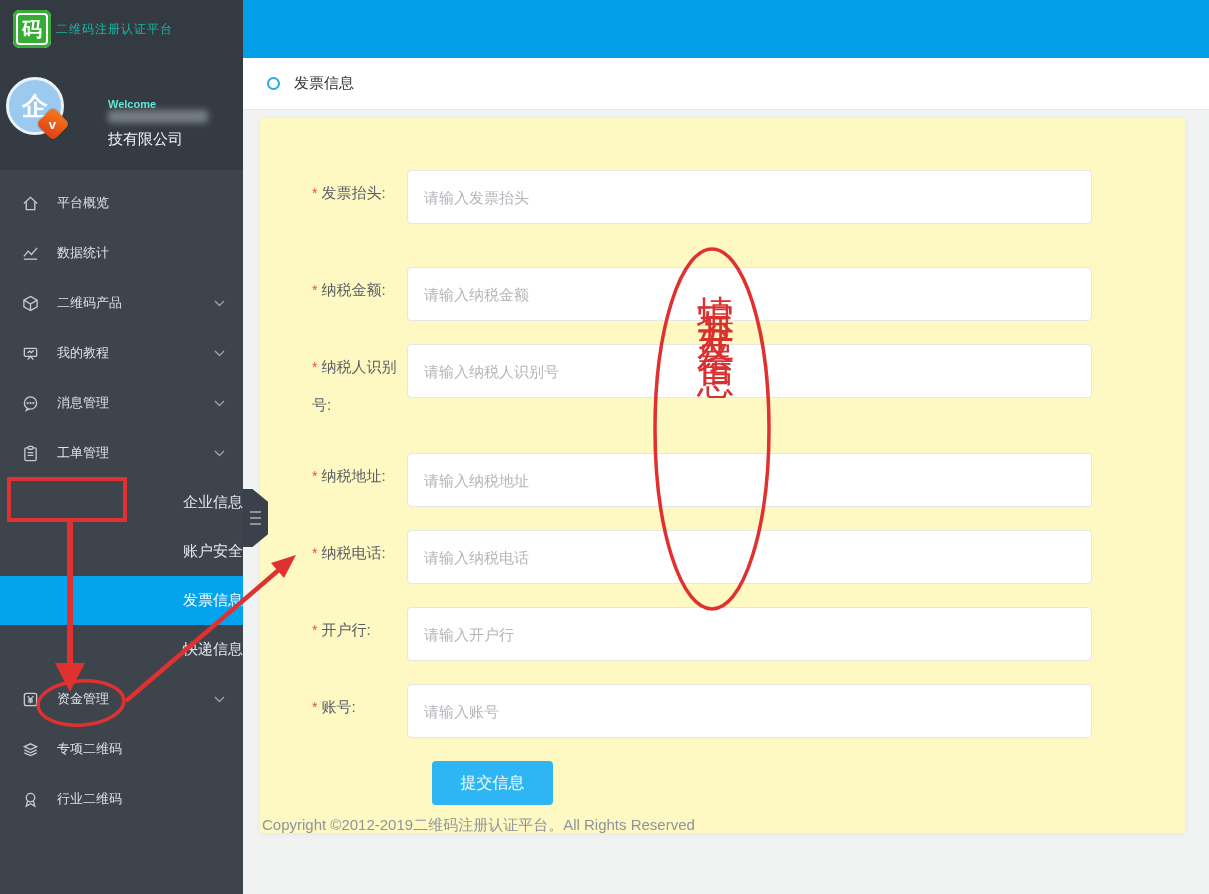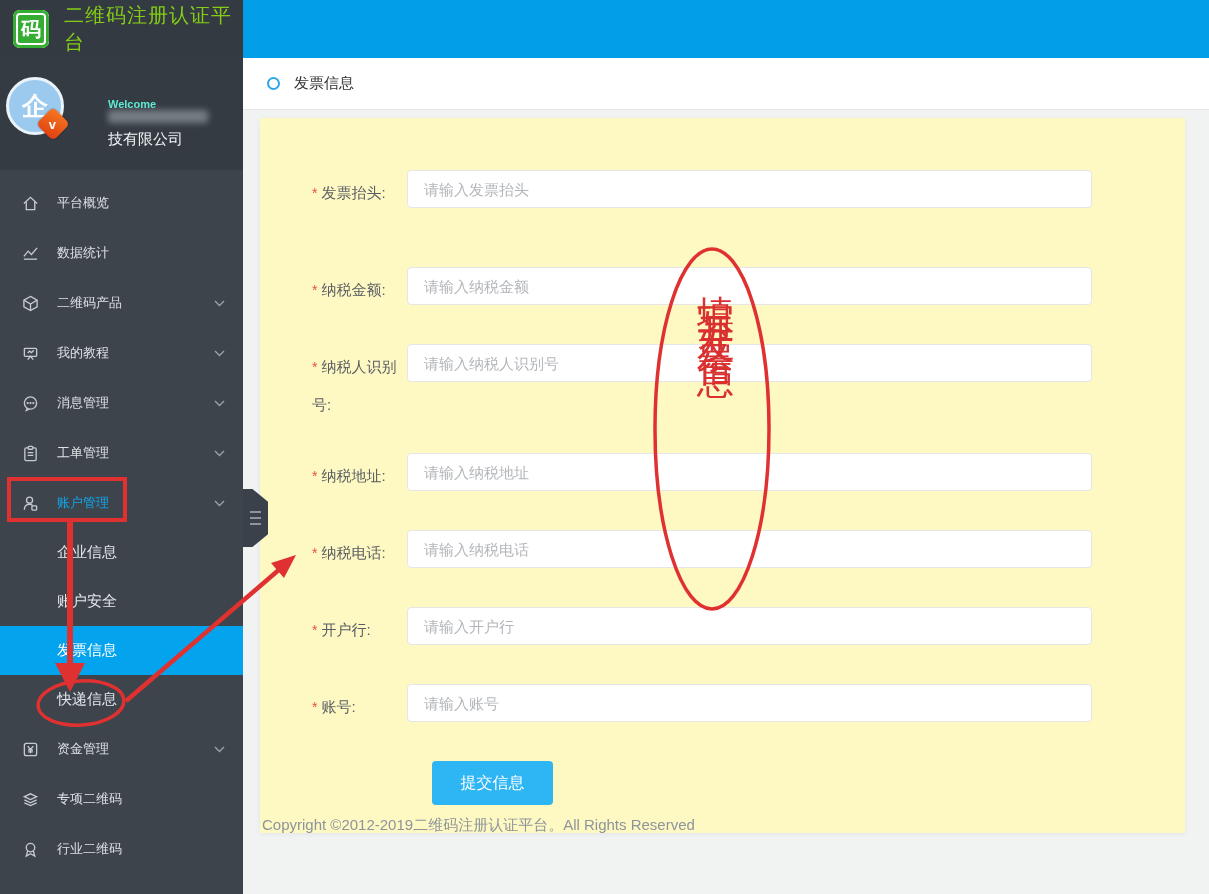--- a/index.html
+++ b/index.html
@@ -8,21 +8,21 @@
 
   
   .sidebar { position:absolute; left:0; top:0; width:243px; height:894px;
     background:#3d444c; z-index:2; }
   .logo-band { position:absolute; left:0; top:0; width:243px; height:58px;
     background:#343a41; display:flex; align-items:center; }
   .logo-box { width:38px; height:38px; margin-left:13px; background:#35ad33;
     border-radius:7px; display:flex; align-items:center; justify-content:center;
     color:#fff; font-weight:bold; font-size:20px;
     box-shadow:inset 0 0 0 3px #35ad33, inset 0 0 0 5px #ffffff; }
-  .app-title { color:#84cc16; font-size:20px; margin-left:15px; letter-spacing:1px; }
+  .app-title { color:#14b8a6; font-size:12px; margin-left:5px; letter-spacing:1px; }
 
   .user-panel { position:absolute; left:0; top:58px; width:243px; height:112px;
     background:#353b43; }
   .avatar { position:absolute; left:6px; top:19px; width:58px; height:58px;
     border-radius:50%; background:#9ccaef; border:3px solid #eaf3fa;
     display:flex; align-items:center; justify-content:center;
     color:#fff; font-size:26px; font-weight:bold; }
   .avatar-badge { position:absolute; left:41px; top:54px; width:24px; height:24px;
     background:linear-gradient(160deg,#f57a21,#e03d10); border-radius:5px;
     transform:rotate(45deg); display:flex; align-items:center; justify-content:center;
@@ -37,21 +37,21 @@
 
   .nav { position:absolute; left:0; top:178px; width:243px; }
   .nav-item { position:relative; height:50px; display:flex; align-items:center;
     color:#dde1e5; font-size:13px; cursor:pointer; }
   .nav-item .nicon { width:17px; height:17px; margin-left:22px; flex:0 0 17px;
     color:#c6cbd1; }
   .nav-item .nlabel { margin-left:18px; }
   .nav-item .chev { position:absolute; right:18px; width:11px; height:7px; color:#9aa1a8; }
   .nav-item.hl .nlabel { color:#12a5ee; }
   .sub-item { position:relative; height:49px; display:flex; align-items:center;
-    padding-left:57px; color:#e2e5e8; font-size:15px; cursor:pointer; }
+    padding-left:57px; color:#e2e5e8; font-size:15px; cursor:pointer;justify-content:flex-end; }
   .sub-item.active { background:#04a3ee; color:#fff; }
   .nav-item.partial { overflow:hidden; }
 
   .collapse-tab { position:absolute; left:243px; top:489px; width:25px; height:58px;
     background:#3b414a; z-index:3; cursor:pointer;
     clip-path:polygon(0 0, 38% 0, 100% 22%, 100% 78%, 38% 100%, 0 100%);
     display:flex; flex-direction:column; justify-content:center; gap:4px;
     align-items:center; }
   .collapse-tab i { display:block; width:11px; height:2px; background:#8d949c; }
 
@@ -66,21 +66,21 @@
 
   .content { position:absolute; left:243px; top:110px; width:966px; height:784px;
     background:#f1f2f2; }
   .card { position:absolute; left:17px; top:8px; width:925px; height:715px;
     background:#fef9c3; box-shadow:0 1px 5px rgba(0,0,0,.06); }
 
   .frow { position:absolute; left:0; width:925px; }
   .flabel { position:absolute; left:52px; top:4px; width:96px; line-height:37px;
     font-size:15px; color:#5a5e63; word-break:break-all; }
   .req { color:#e8503a; margin-right:4px; font-size:14px; }
-  .finput { position:absolute; left:147px; top:0; width:685px; height:38px;
+  .finput { position:absolute; left:147px; top:0; width:685px; height:54px;
     border:1px solid #e4e6e8; border-radius:4px; padding:0 16px; font-size:15px;
     color:#333; background:#fff; outline:none;
     font-family:"Liberation Sans","DejaVu Sans",sans-serif; }
   .finput::placeholder { color:#b3b6ba; opacity:1; }
 
   .submit-btn { position:absolute; left:140px; top:643px; width:121px; height:44px;
     background:#2db5f4; color:#fff; border:none; border-radius:4px; font-size:16px;
     cursor:pointer; font-family:"Liberation Sans","DejaVu Sans",sans-serif;margin-left:32px; }
 
   .footer { position:absolute; left:262px; top:816px; color:#8d949b; font-size:15px;
@@ -166,31 +166,20 @@
       <svg class="nicon" viewBox="0 0 18 18" fill="none" stroke="currentColor" stroke-width="1.4">
           <rect x="3" y="3" width="12" height="13.5" rx="1.5"></rect>
           <rect x="6.5" y="1.5" width="5" height="3" rx="1" fill="#3d444c"></rect>
           <path d="M6 8 H12 M6 11 H12"></path>
         </svg>
       <span class="nlabel">工单管理</span>
       <svg class="chev" viewBox="0 0 11 7" fill="none" stroke="currentColor" stroke-width="1.4">
           <path d="M1 1 L5.5 5.5 L10 1"></path>
         </svg>
     </div>
-    <div class="nav-item hl">
-      <svg class="nicon" viewBox="0 0 18 18" fill="none" stroke="currentColor" stroke-width="1.4">
-          <circle cx="8" cy="5.5" r="3.2"></circle>
-          <path d="M2.5 15.5 C2.5 11.8 5 10 8 10 C9.2 10 10.3 10.3 11.2 10.9"></path>
-          <rect x="10.5" y="11.5" width="5" height="4.5" rx="0.8"></rect>
-        </svg>
-      <span class="nlabel">账户管理</span>
-      <svg class="chev" viewBox="0 0 11 7" fill="none" stroke="currentColor" stroke-width="1.4">
-          <path d="M1 1 L5.5 5.5 L10 1"></path>
-        </svg>
-    </div>
 
     <div class="sub-item">
       <span>企业信息</span>
     </div>
     <div class="sub-item">
       <span>账户安全</span>
     </div>
     <div class="sub-item active">
       <span>发票信息</span>
     </div>

